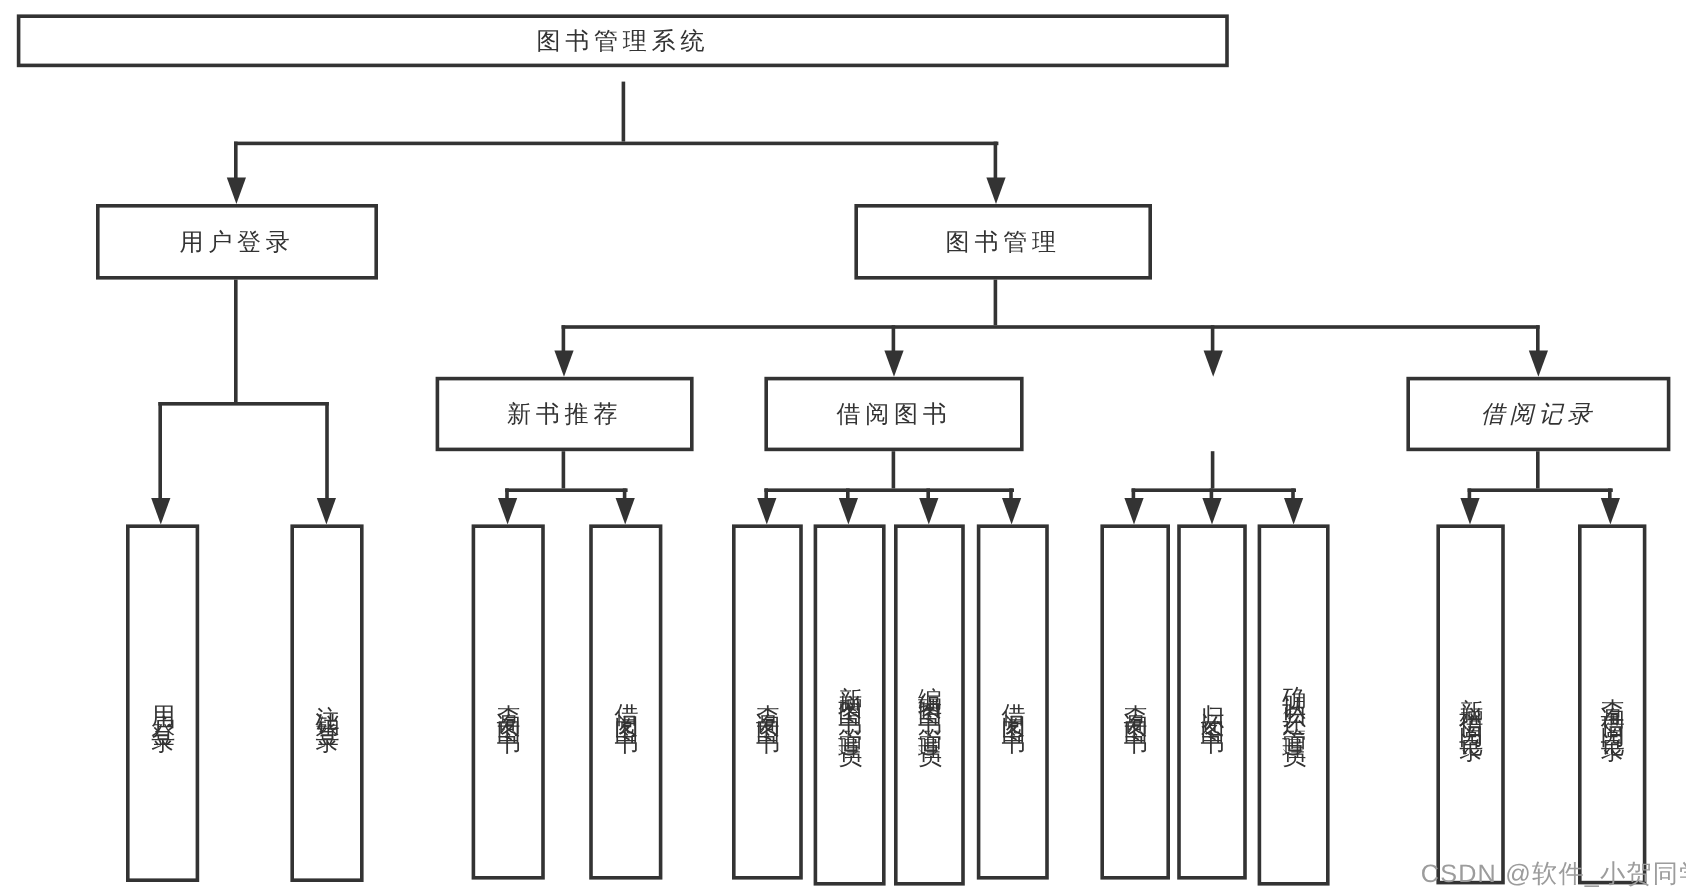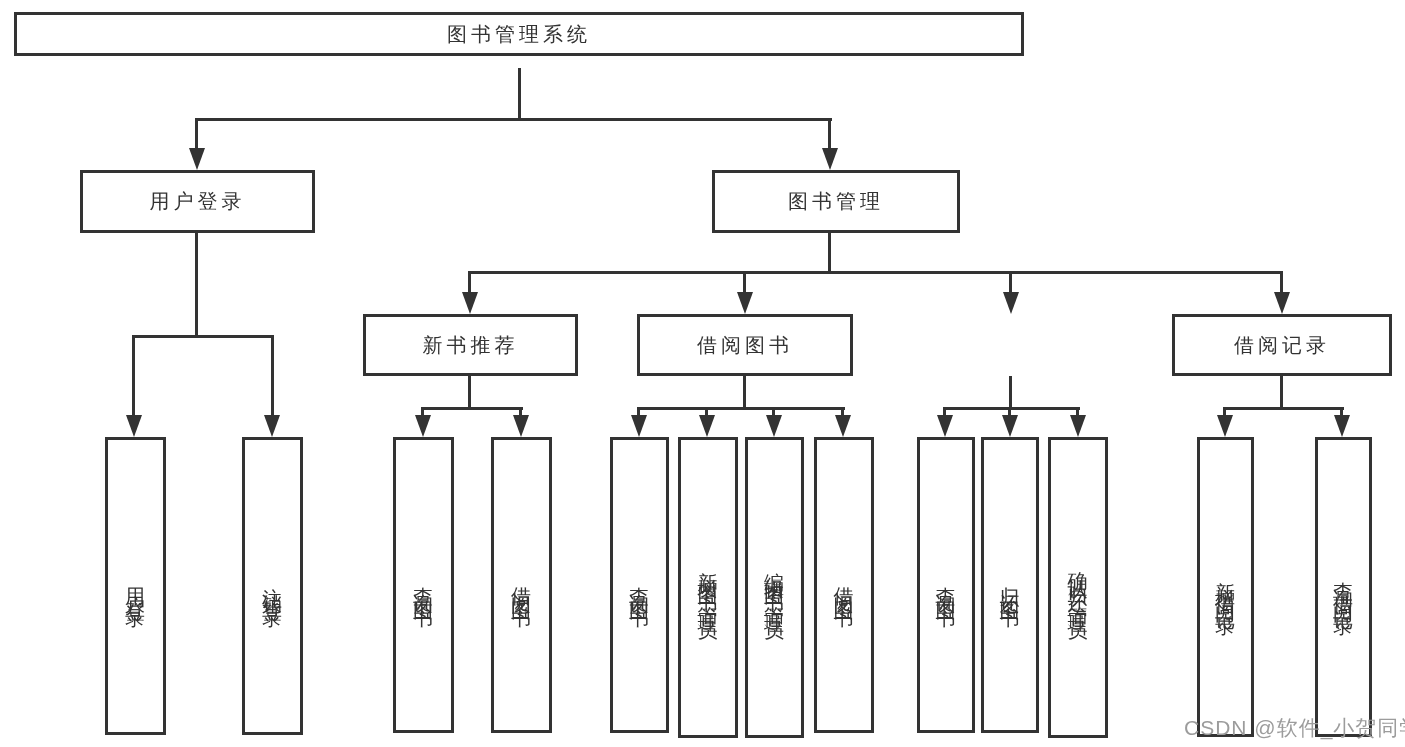--- a/index.html
+++ b/index.html
@@ -93,21 +93,21 @@
   <div class="ahead" style="left:1003px;top:292px;"></div>
   <div class="vline" style="left:1280px;top:271px;height:25px;"></div>
   <div class="ahead" style="left:1274px;top:292px;"></div>
 
   <div class="box" style="left:363px;top:314px;width:215px;height:62px;">
     <span>新书推荐</span>
   </div>
   <div class="box" style="left:637px;top:314px;width:216px;height:62px;">
     <span>借阅图书</span>
   </div>
-  <div class="box" style="left:1172px;top:314px;width:220px;height:62px;">
+  <div class="box" style="left:1172px;top:314px;width:220px;height:62px;font-style:italic;">
     <span>借阅记录</span>
   </div>
 
   <div class="vline" style="left:468px;top:376px;height:31px;"></div>
   <div class="hline" style="left:421px;top:407px;width:102px;"></div>
   <div class="vline" style="left:421px;top:407px;height:12px;"></div>
   <div class="ahead" style="left:415px;top:415px;"></div>
   <div class="vline" style="left:519px;top:407px;height:12px;"></div>
   <div class="ahead" style="left:513px;top:415px;"></div>
 

